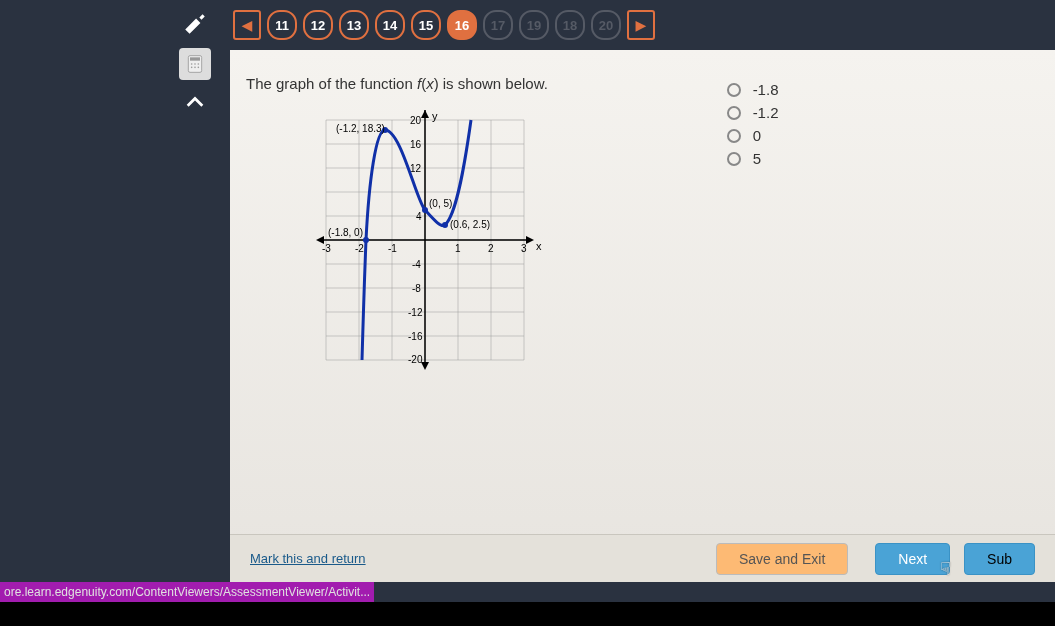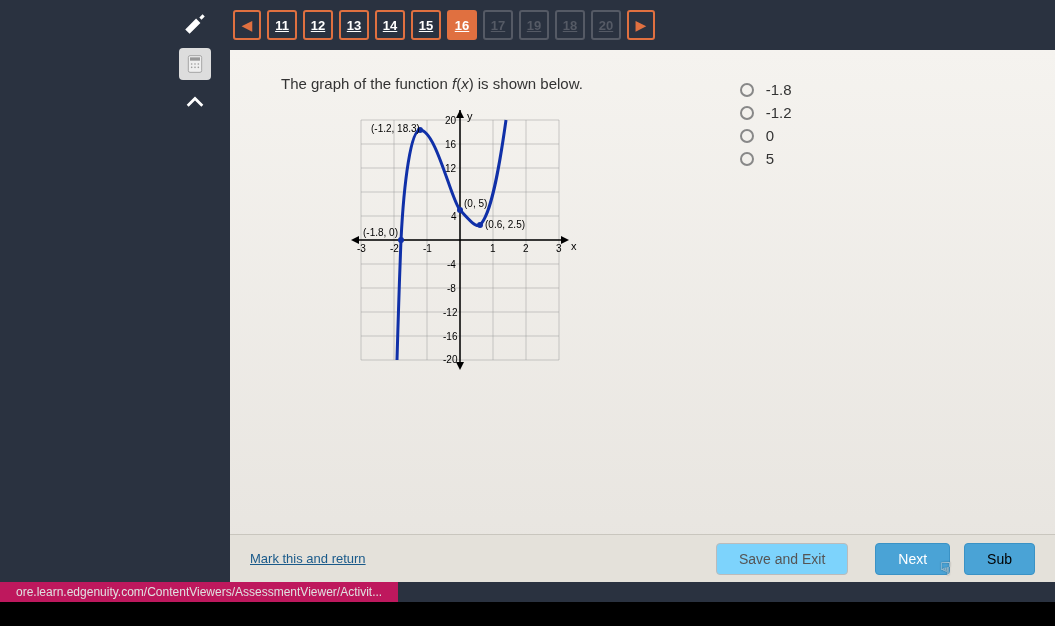--- a/index.html
+++ b/index.html
@@ -30,23 +30,22 @@
   cursor: pointer;
 }
 .q-btn {
   width: 30px; height: 30px;
   border: 2px solid #e07040;
   background: #2a3240;
   color: #fff;
   display: flex; align-items: center; justify-content: center;
   font-size: 13px; font-weight: bold;
   margin: 0 3px;
-  border-radius: 3px;
+  border-radius: 13px;
   cursor: pointer;
-  text-decoration: underline;
 }
 .q-btn.active { background: #e07040; border-color:#e07040; }
 .q-btn.disabled { border-color:#555a65; color:#555a65; cursor:default;}
 .left-tools {
   position: absolute;
   left: 170px; top: 0;
   width: 50px; height: 180px;
   display: flex; flex-direction: column;
   align-items: center;
 }
@@ -54,21 +53,21 @@
   width: 32px; height: 32px;
   margin-top: 8px;
   display:flex;align-items:center;justify-content:center;
   color:#fff;
 }
 .content-area {
   position: absolute;
   left: 230px; top: 50px;
   right: 0; bottom: 70px;
   background: linear-gradient(180deg,#f5f3ef 0%, #e8e5e0 100%);
-  padding: 25px 40px 0 51px;
+  padding: 25px 40px 0 16px;
 }
 .question-row { display: flex; }
 .q-left { width: 500px; }
 .q-right { width: 300px; }
 .q-prompt { font-size: 15px; color:#333; margin-bottom: 18px; }
 .q-prompt em, .q-prompt i { font-style: italic; }
 .graph-wrap { padding-left: 60px; }
 .graph { width: 280px; height: 260px; }
 .option-row { display:flex; align-items:center; margin:6px 0; font-size:15px; color:#333;}
 .option-radio {
@@ -85,29 +84,29 @@
 }
 .mark-link { color:#1a5a8a; font-size:13px; text-decoration:underline; cursor:pointer;}
 .bottom-spacer{flex:1;}
 .btn {
   height:32px; padding:0 22px;
   border-radius:4px; font-size:14px;
   display:flex;align-items:center;justify-content:center;
   margin-left:14px; cursor:pointer;
   border:1px solid #bbb;
 }
-.btn.save{ background:#7dd3fc;color:#555;}
+.btn.save{ background:#fdba74;color:#555;}
 .btn.next{ background:#4aa3d6;color:#fff;border-color:#3a92c5; position:relative;margin-left:27px;}
 .btn.sub{ background:#4aa3d6;color:#000000;border-color:#3a92c5;}
 .cursor-ptr{position:absolute;right:-2px;bottom:-6px;font-size:18px;color:#fff;text-shadow:0 0 2px #000;}
 .status-bar {
   position:absolute;
   left:0; bottom:24px; height:20px;
-  background:#be185d; color:#e0e0e0;
-  font-size:12px; padding:2px 16px;
+  background:#a21caf; color:#e0e0e0;
+  font-size:12px; padding:2px 4px;
   display:flex;align-items:center;
 }
 .black-strip{position:absolute;left:0;right:0;bottom:0;height:24px;background:#000;}
 </style>
 </head>
 <body>
 
 <div class="top-bar">
   <div style="width:50px"></div>
   <div class="nav-arrow">◀</div>

